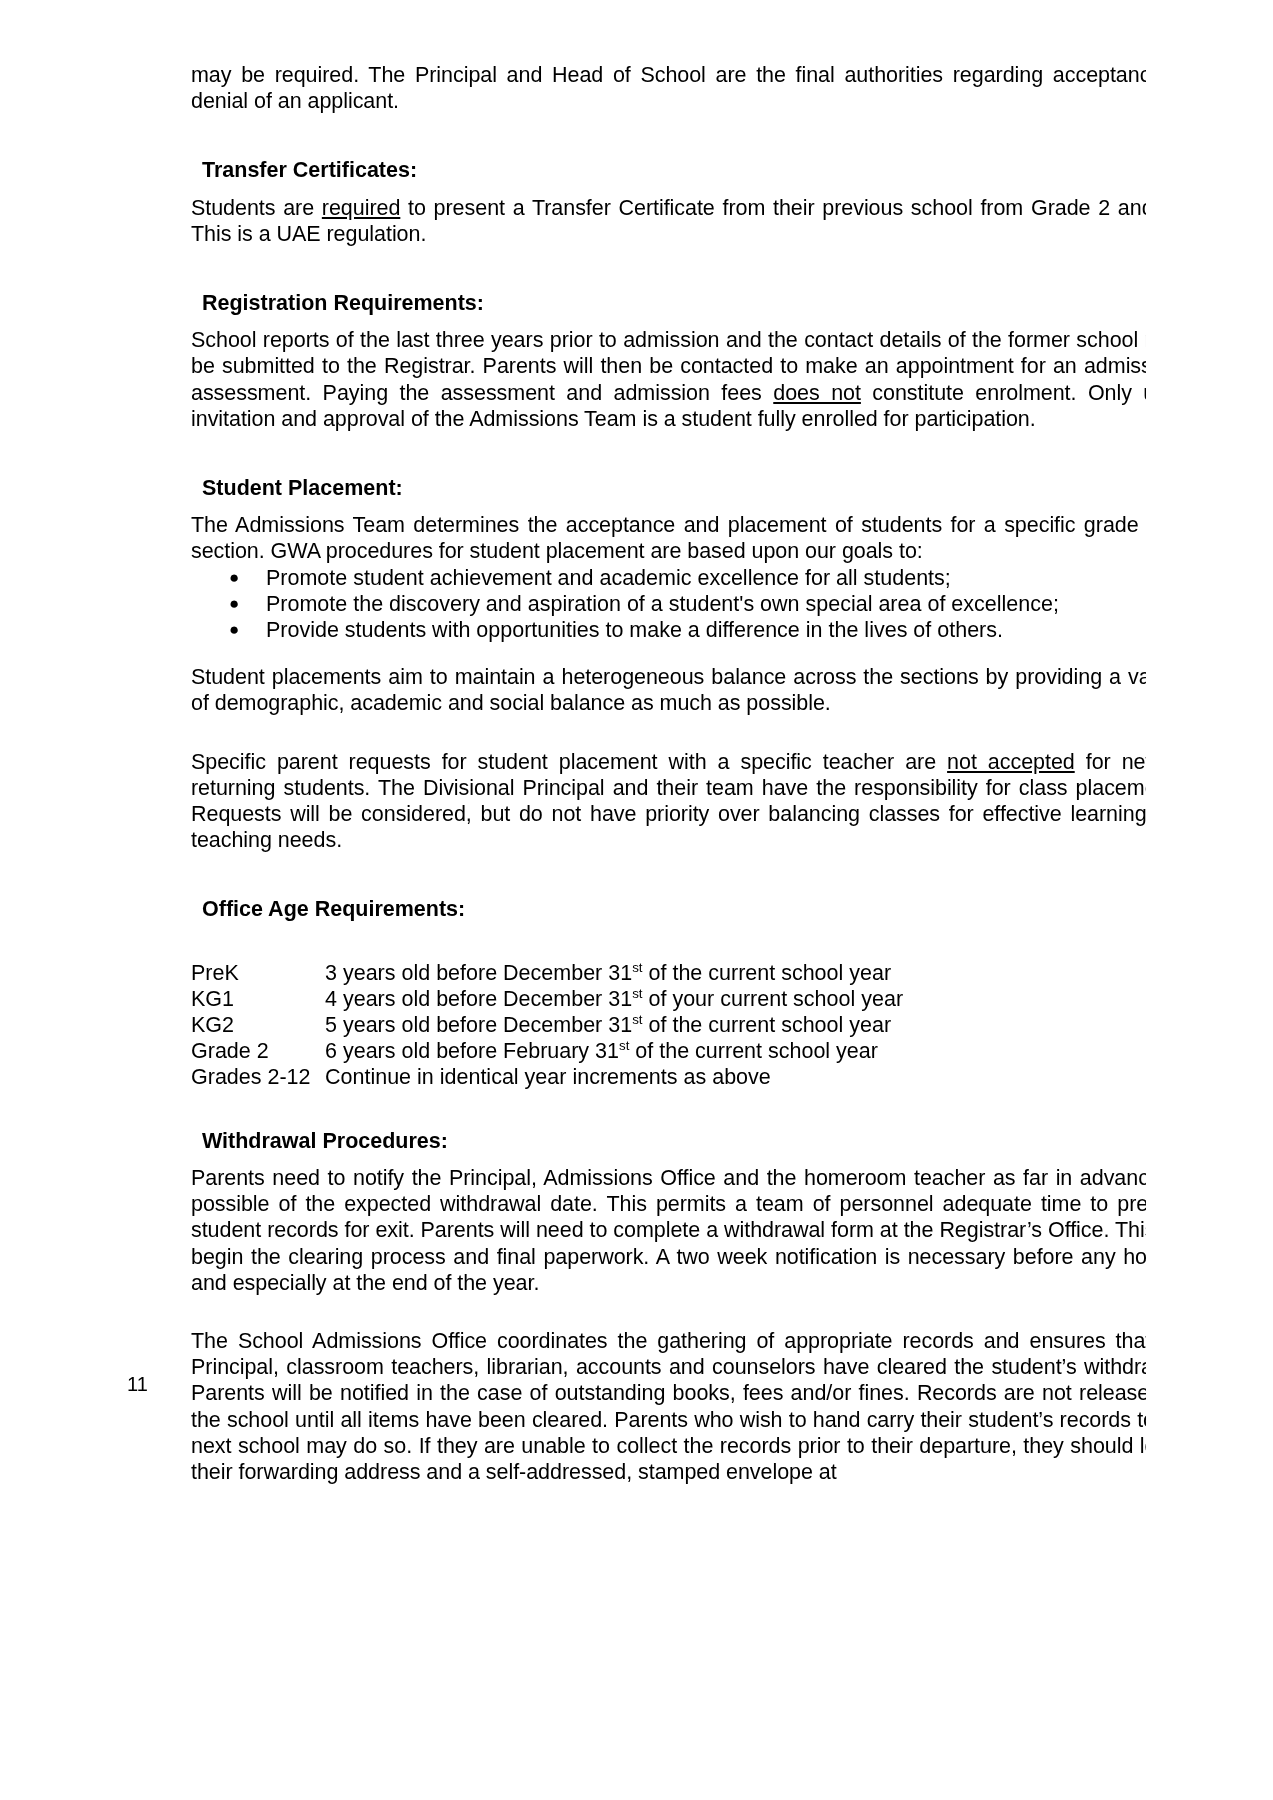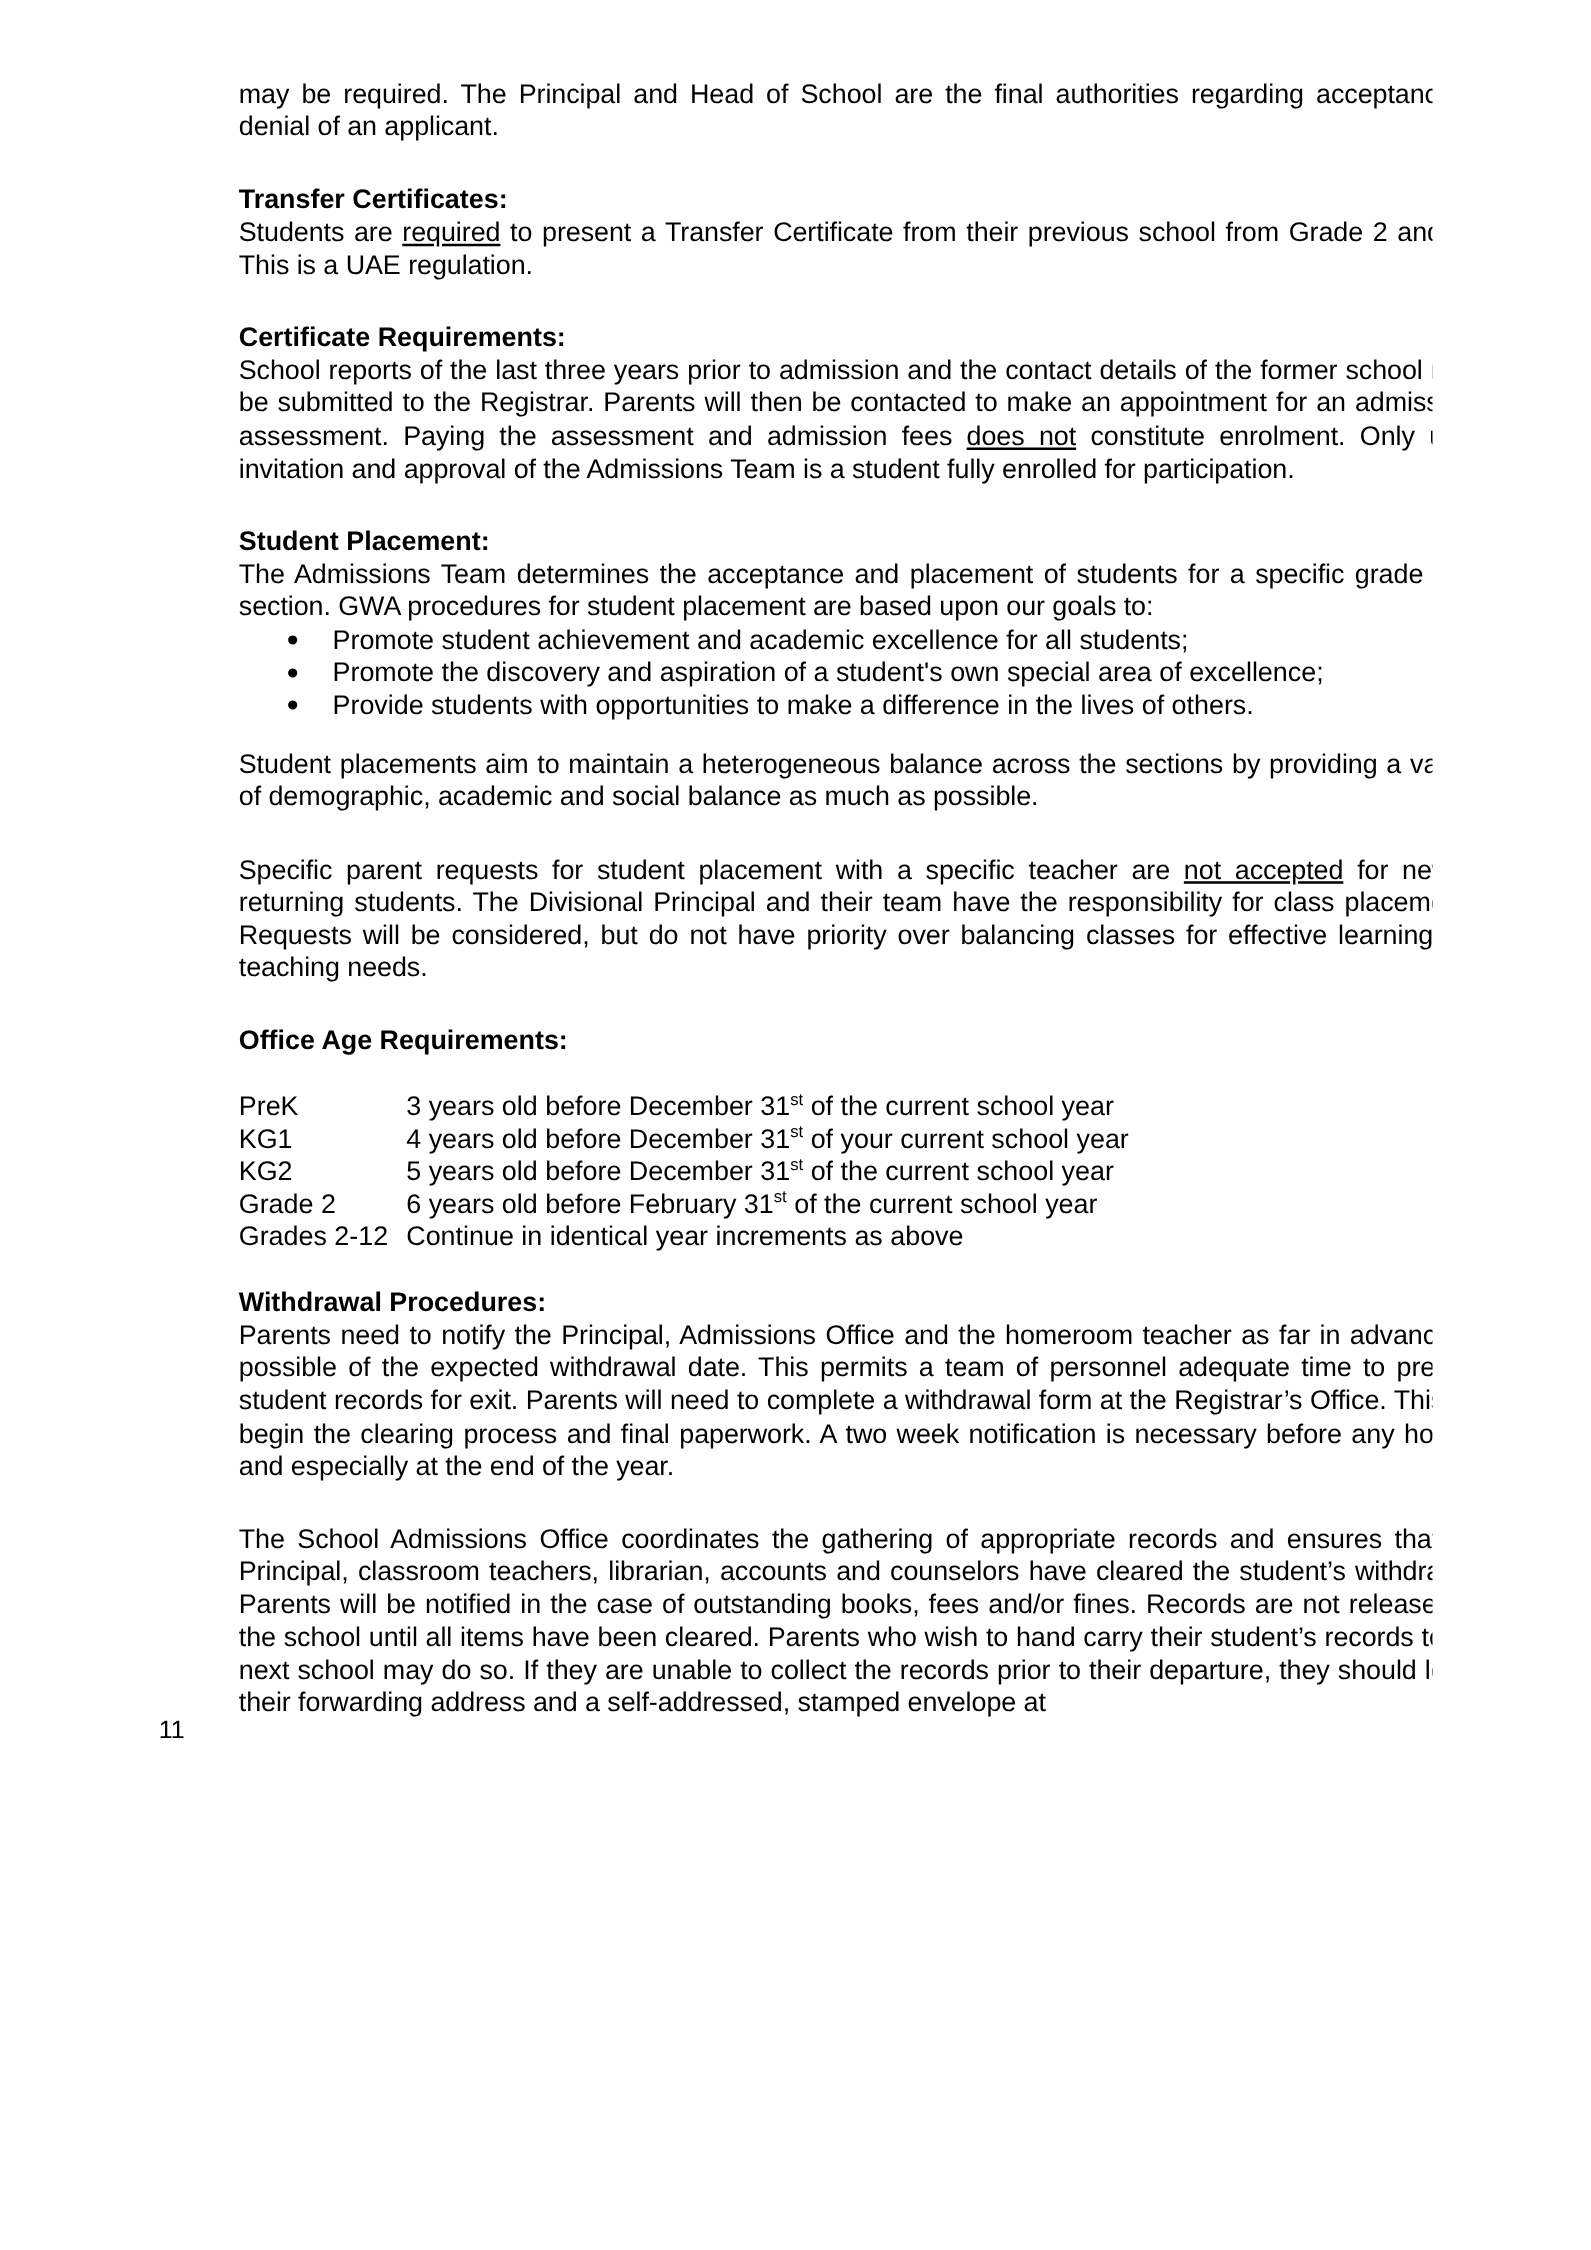--- a/index.html
+++ b/index.html
@@ -29,21 +29,21 @@
     line-height: 26.2px;
     margin: 0 0 22px 0;
     text-align: justify;
     text-justify: inter-word;
     letter-spacing: -0.05px;
   }
   .heading {
     font-size: 21.5px;
     line-height: 26.2px;
     font-weight: bold;
-    margin: 0;
+    margin: 11px;
   }
   .after-heading {
     margin-top: 0;
   }
   .gap-sm { height: 10px; }
   .gap-md { height: 21px; }
   .gap-lg { height: 26px; }
 
   ul.goals {
     list-style: none;
@@ -105,21 +105,21 @@
 
     <p class="para">may be required. The Principal and Head of School are the final authorities regarding acceptance or denial of an applicant.</p>
 
     <div class="gap-sm"></div>
 
     <h2 class="heading">Transfer Certificates:</h2>
     <p class="para after-heading"><span>Students are </span><u>required</u><span> to present a Transfer Certificate from their previous school from Grade 2 and up. This is a UAE regulation.</span></p>
 
     <div class="gap-sm"></div>
 
-    <h2 class="heading">Certificate Requirements:</h2>
+    <h2 class="heading">Registration Requirements:</h2>
     <p class="para after-heading"><span>School reports of the last three years prior to admission and the contact details of the former school must be submitted to the Registrar. Parents will then be contacted to make an appointment for an admissions assessment. Paying the assessment and admission fees </span><u>does not</u><span> constitute enrolment. Only upon invitation and approval of the Admissions Team is a student fully enrolled for participation.</span></p>
 
     <div class="gap-sm"></div>
 
     <h2 class="heading">Student Placement:</h2>
     <p class="para after-heading" style="margin-bottom:0">The Admissions Team determines the acceptance and placement of students for a specific grade level section. GWA procedures for student placement are based upon our goals to:</p>
 
     <ul class="goals">
       <li><span class="bullet">●</span><span>Promote student achievement and academic excellence for all students;</span></li>
       <li><span class="bullet">●</span><span>Promote the discovery and aspiration of a student's own special area of excellence;</span></li>

